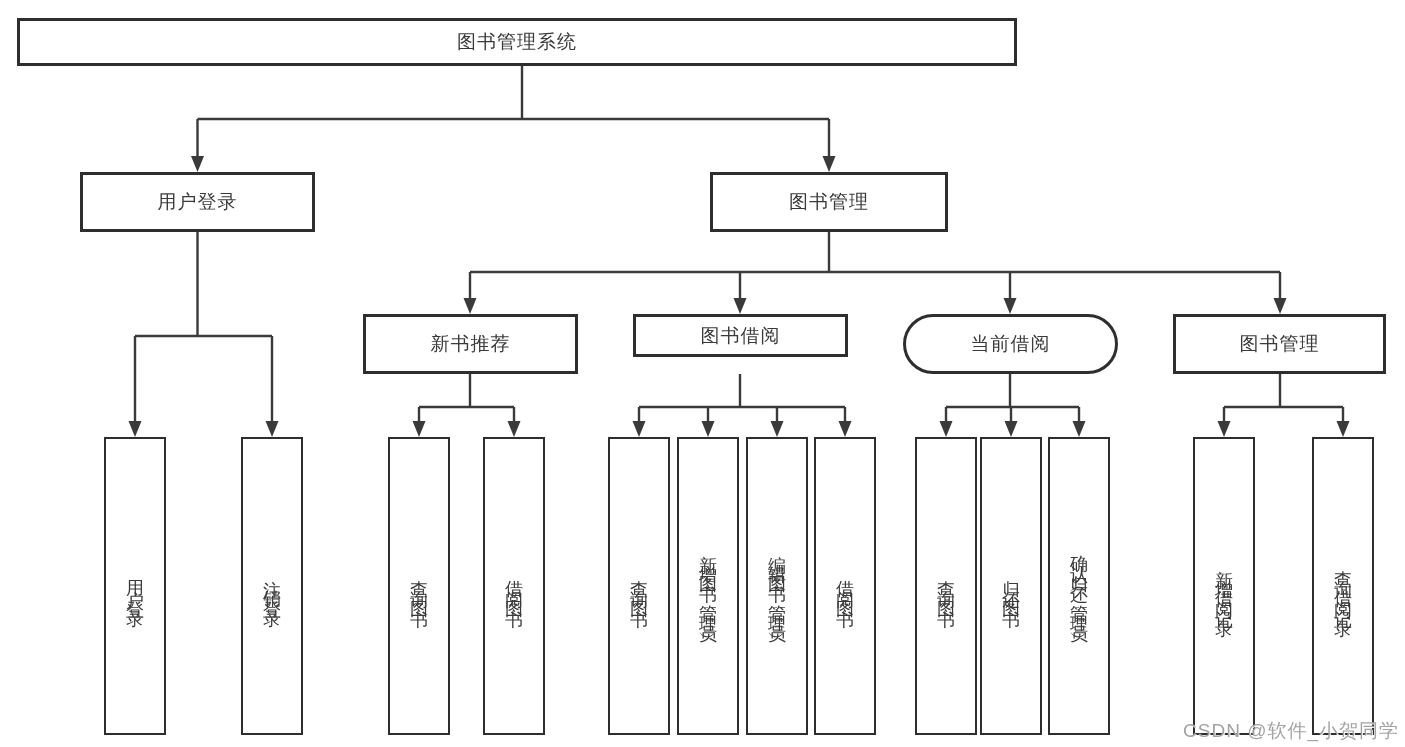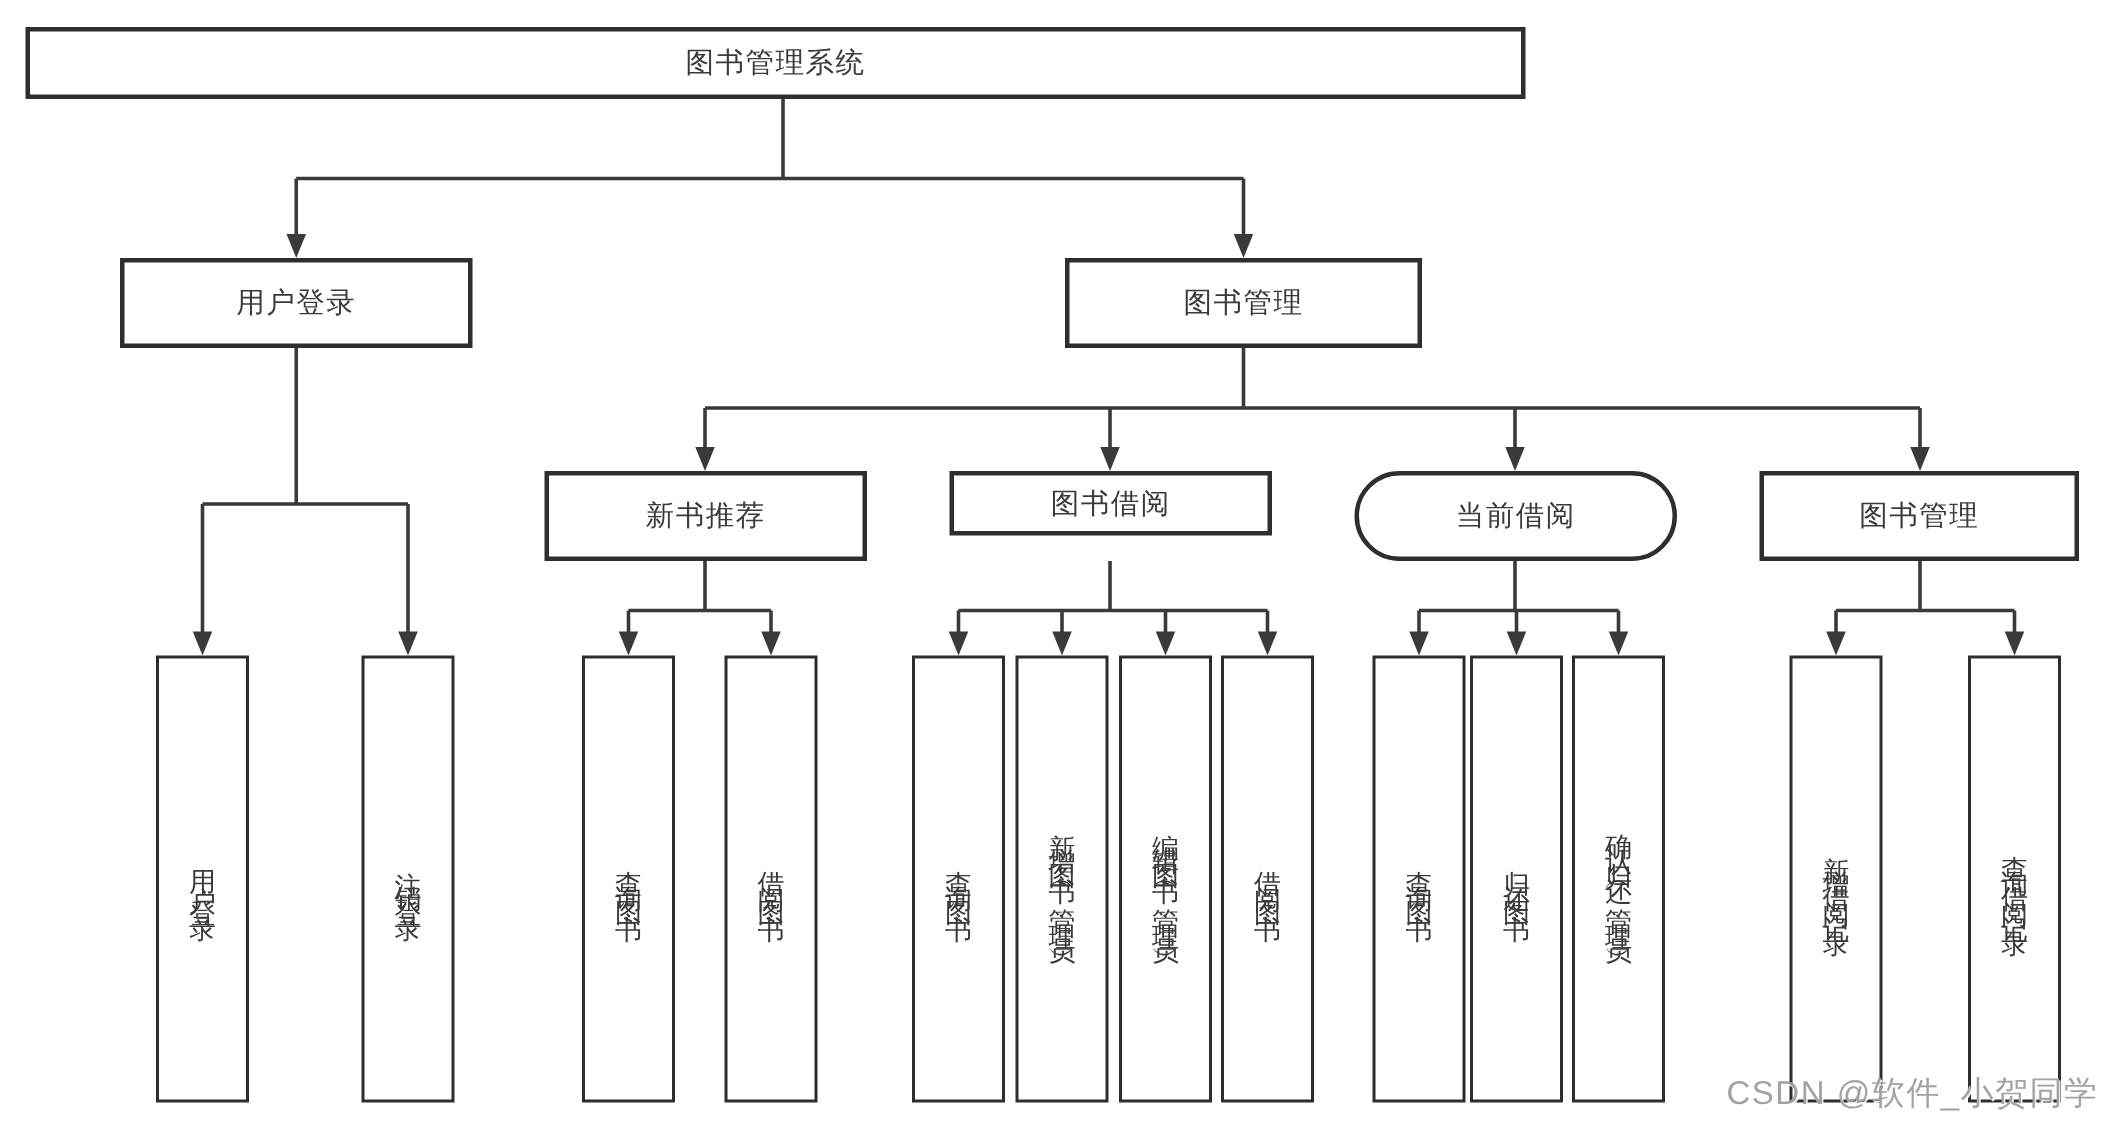--- a/index.html
+++ b/index.html
@@ -63,21 +63,21 @@
     line-height: 1;
     letter-spacing: 10px;
     color: var(--text);
     max-height: 292px;
   }
 
   .watermark {
     position: absolute;
     right: 6px;
     bottom: 3px;
-    font-size: 22px;
+    font-size: 19px;
     color: var(--watermark);
     text-shadow: 1px 1px 0 rgba(255,255,255,0.9);
     z-index: 2;
     letter-spacing: 1px;
   }
 </style>
 </head>
 <body>
 
 <div class="canvas">

